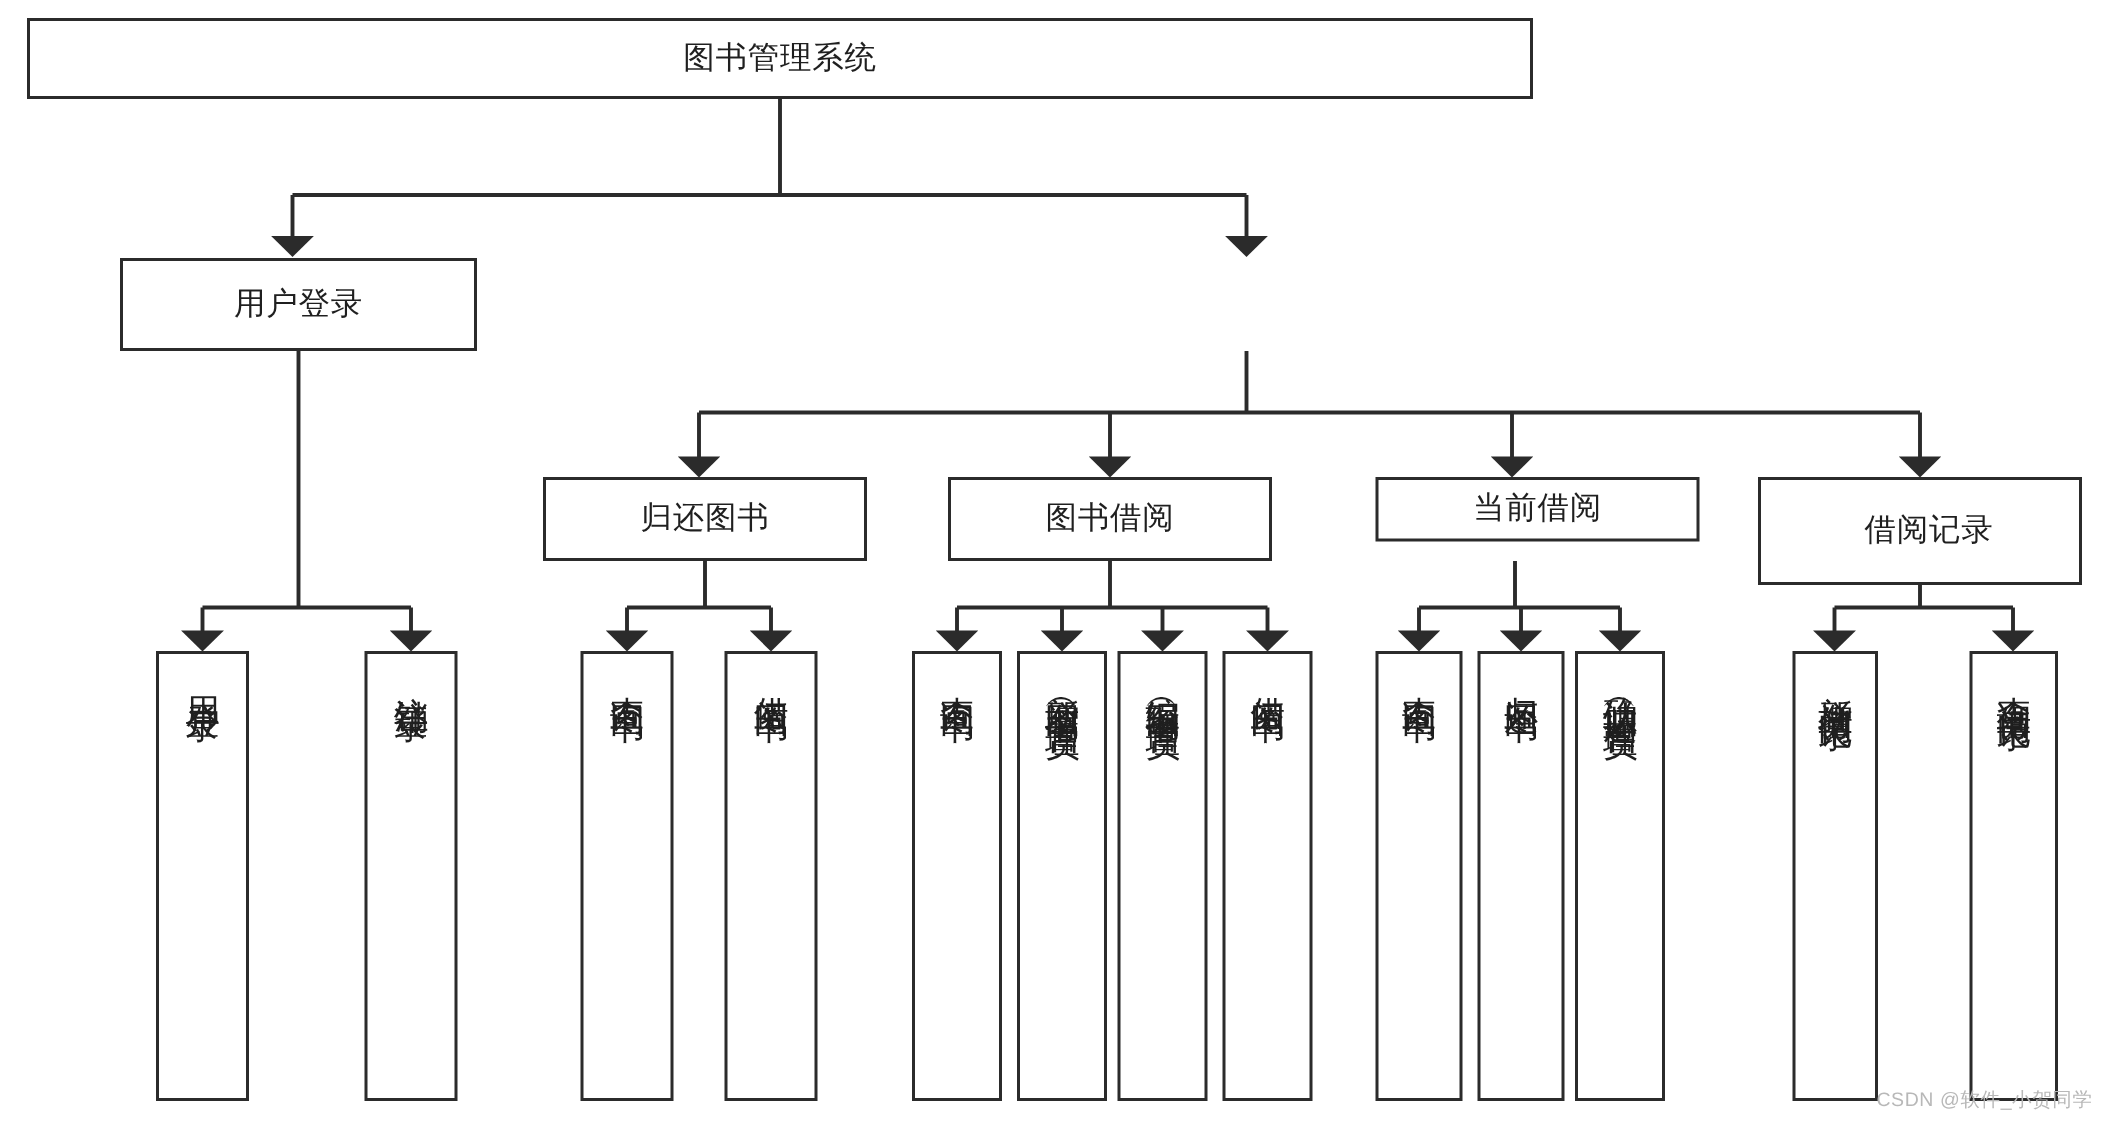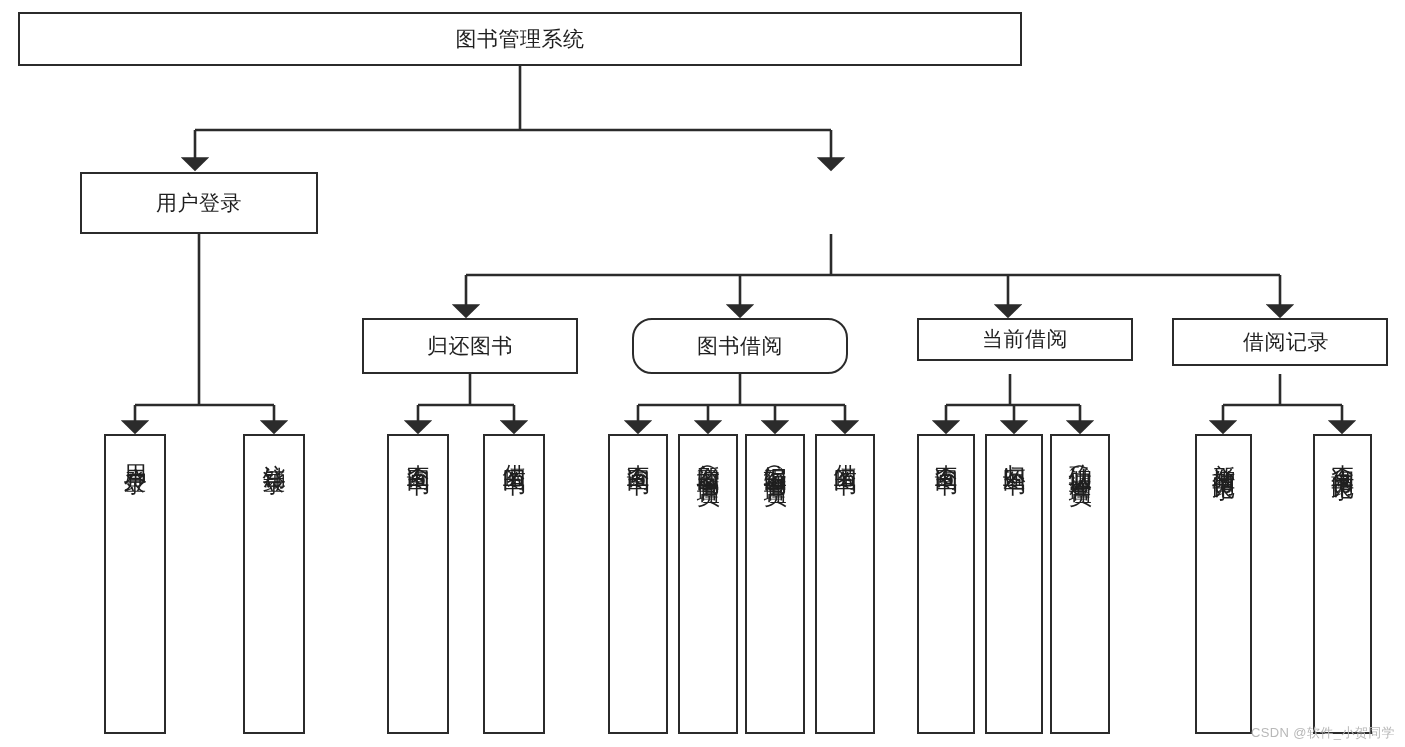--- a/index.html
+++ b/index.html
@@ -134,27 +134,27 @@
     <span class="lbl">图书管理系统</span>
   </div>
 
   <div class="node horiz" style="left:80px; top:172px; width:238px; height:62px;">
     <span class="lbl">用户登录</span>
   </div>
 
   <div class="node horiz" style="left:362px; top:318px; width:216px; height:56px;">
     <span class="lbl">归还图书</span>
   </div>
-  <div class="node horiz" style="left:632px; top:318px; width:216px; height:56px;border-radius:20px;">
+  <div class="node horiz" style="left:632px; top:318px; width:216px; height:56px;">
     <span class="lbl">图书借阅</span>
   </div>
   <div class="node horiz" style="left:902px; top:318px; width:216px; height:43px;margin-left:15px;">
     <span class="lbl">当前借阅</span>
   </div>
-  <div class="node horiz" style="left:1172px; top:318px; width:216px; height:48px;padding-left:12px;">
+  <div class="node horiz" style="left:1172px; top:318px; width:216px; height:72px;padding-left:12px;">
     <span class="lbl">借阅记录</span>
   </div>
 
   <div class="node vert" style="left:104px; top:434px; width:62px; height:300px;">
     <span class="lbl">用户登录</span>
   </div>
   <div class="node vert" style="left:243px; top:434px; width:62px; height:300px;">
     <span class="lbl">注销登录</span>
   </div>
   <div class="node vert" style="left:387px; top:434px; width:62px; height:300px;">

